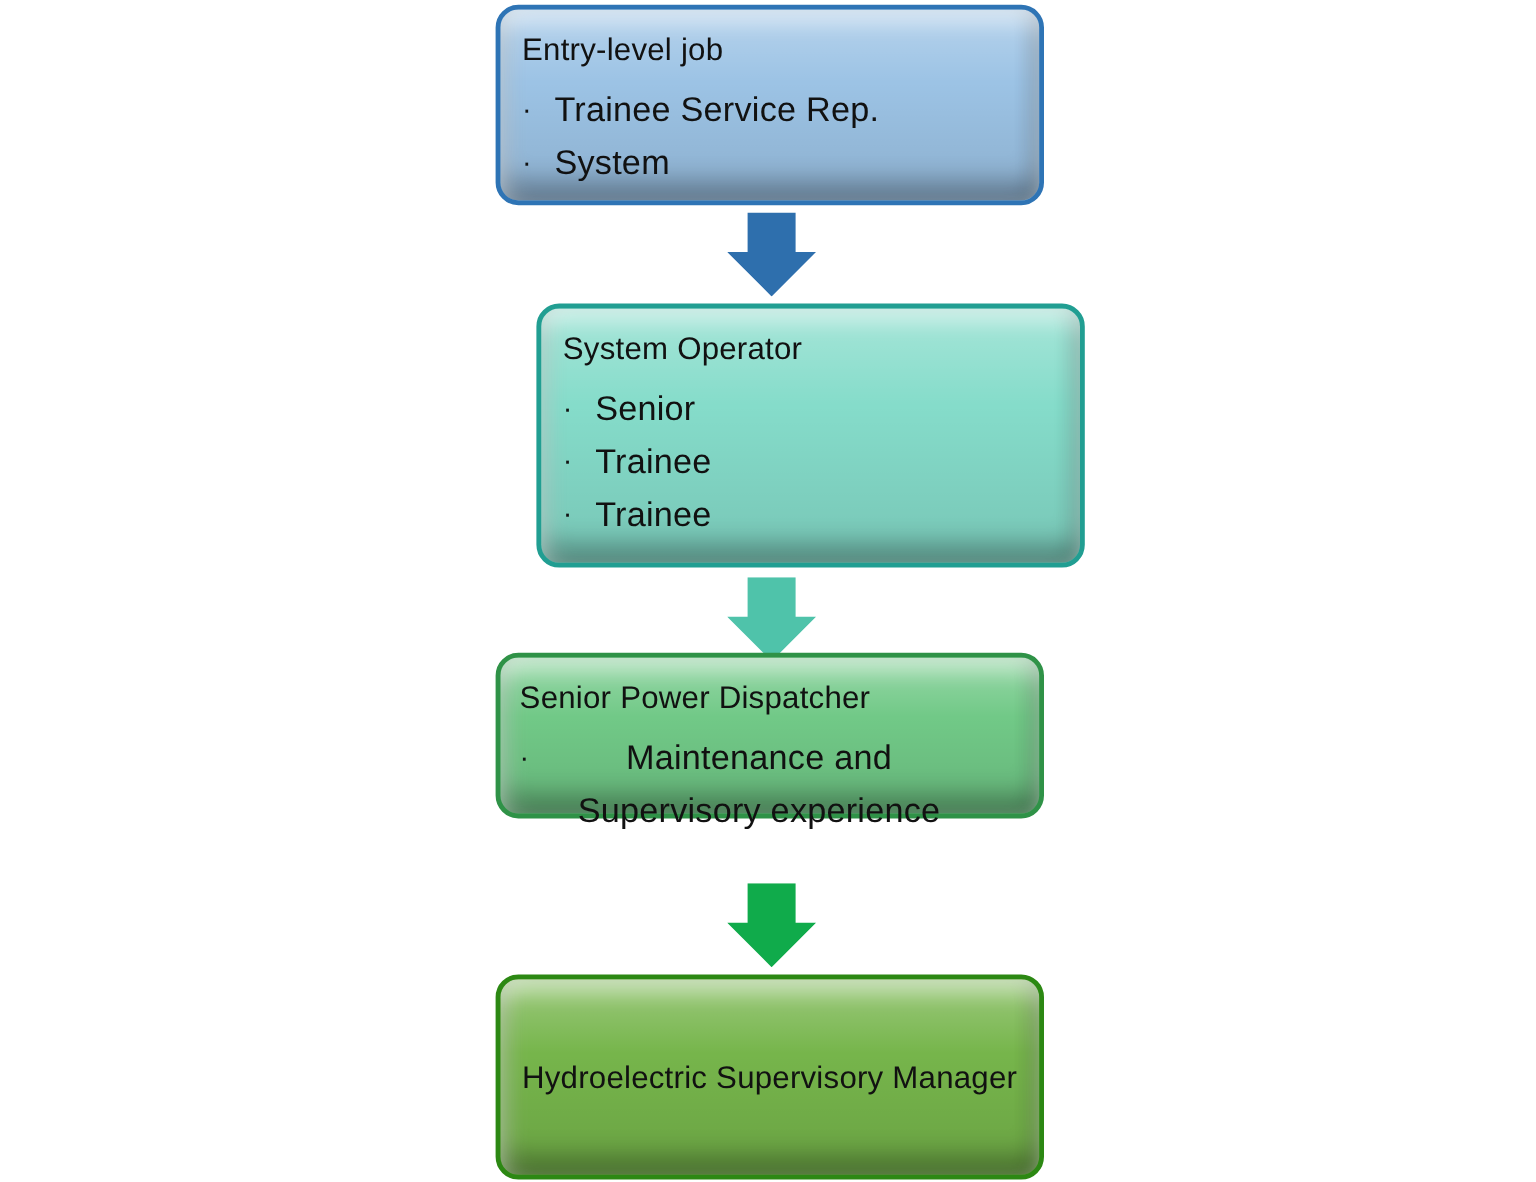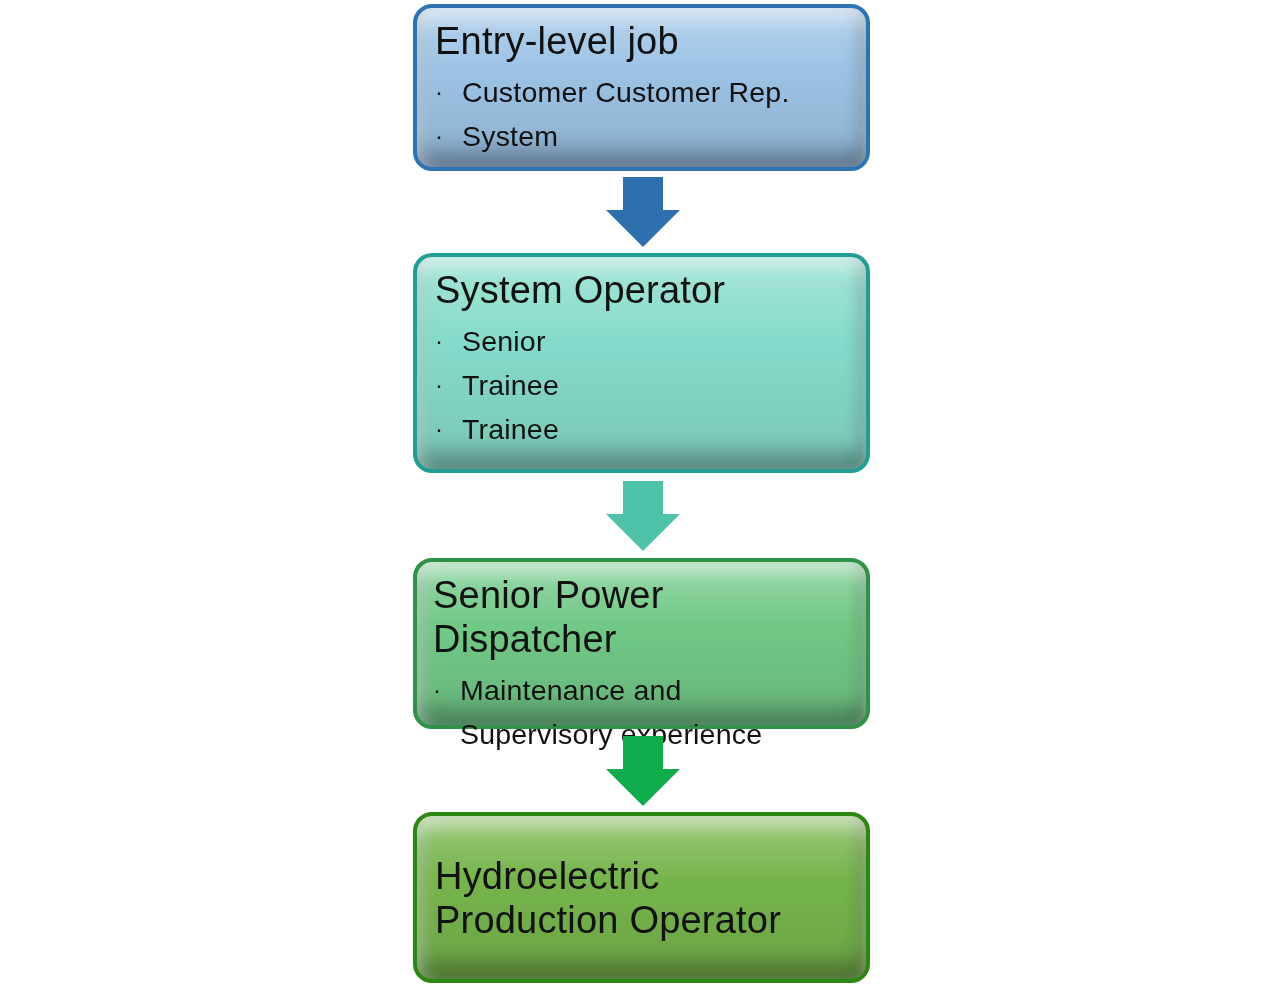--- a/index.html
+++ b/index.html
@@ -28,44 +28,44 @@
     padding: 11px 18px;
     background-image: linear-gradient(180deg, rgba(255,255,255,0.28) 0%, rgba(255,255,255,0) 38%, rgba(0,0,0,0.10) 100%);
     box-shadow:
       inset 0 12px 16px rgba(255,255,255,0.45),
       inset 12px 0 14px rgba(255,255,255,0.15),
       inset 0 -16px 20px rgba(0,0,0,0.30),
       inset -10px 0 12px rgba(0,0,0,0.08);
   }
   .box-1 { top: 4px;   height: 167px; }
   .box-2 { top: 253px; height: 220px; }
-  .box-3 { top: 558px; height: 171px; padding-left: 16px; }
+  .box-3 { top: 544px; height: 138px; padding-left: 16px; }
   .box-4 { top: 812px; height: 171px; display: flex; align-items: center; }
   .heading {
-    font-size: 38px;
+    font-size: 26px;
     line-height: 44px;
     margin: 0 0 7px 0;
     font-weight: 400;
     letter-spacing: 0.2px;
   }
   .box-4 .heading { margin: 0; }
   .bullets { margin: 0; padding: 0; list-style: none; }
   .bullet {
     display: flex;
     font-size: 28.5px;
     line-height: 44px;
     letter-spacing: 0.2px;
   }
   .bullet .dot {
     width: 27px;
     flex: 0 0 27px;
     font-size: 24px;
   }
   .bullet .txt { flex: 1; }
-  .bullet .txt.narrow { max-width: 345px; }
+  .bullet .txt.narrow { max-width: 345px; text-align: center; }
   .arrow {
     position: absolute;
     left: 606px;
     width: 74px;
     height: 70px;
   }
   .arrow-1 { top: 177px; }
   .arrow-2 { top: 481px; }
   .arrow-3 { top: 736px; }
   .arrow svg { display: block; width: 74px; height: 70px; }
@@ -73,36 +73,36 @@
 </head>
 <body>
 
 <div class="canvas">
 
   <div class="box box-1" style="background-color: rgb(156, 195, 229); border-color: rgb(46, 116, 181);">
     <div class="heading">Entry-level job</div>
     <ul class="bullets">
       <li class="bullet">
         <span class="dot">·</span>
-        <span class="txt">Customer Customer Rep.</span>
+        <span class="txt">Trainee Service Rep.</span>
       </li>
       <li class="bullet">
         <span class="dot">·</span>
         <span class="txt">System</span>
       </li>
     </ul>
   </div>
 
   <div class="arrow arrow-1">
     <svg viewBox="0 0 74 70" xmlns="http://www.w3.org/2000/svg">
       <polygon points="17,0 57,0 57,33 74,33 37,70 0,33 17,33" fill="#2e6fad"></polygon>
     </svg>
   </div>
 
-  <div class="box box-2" style="background-color: rgb(133, 220, 202); border-color: rgb(33, 158, 146);">
+  <div class="box box-2" style="background-color: rgb(133, 220, 202); border-color: rgb(33, 158, 146); margin-left: 34px;">
     <div class="heading">System Operator</div>
     <ul class="bullets">
       <li class="bullet">
         <span class="dot">·</span>
         <span class="txt">Senior</span>
       </li>
       <li class="bullet">
         <span class="dot">·</span>
         <span class="txt">Trainee</span>
       </li>
@@ -129,16 +129,16 @@
     </ul>
   </div>
 
   <div class="arrow arrow-3">
     <svg viewBox="0 0 74 70" xmlns="http://www.w3.org/2000/svg">
       <polygon points="17,0 57,0 57,33 74,33 37,70 0,33 17,33" fill="#10ab4b"></polygon>
     </svg>
   </div>
 
   <div class="box box-4" style="background-color: rgb(118, 181, 75); border-color: rgb(44, 136, 19);">
-    <div class="heading">Hydroelectric Production Operator</div>
+    <div class="heading">Hydroelectric Supervisory Manager</div>
   </div>
 
 </div>
 
 </body></html>

